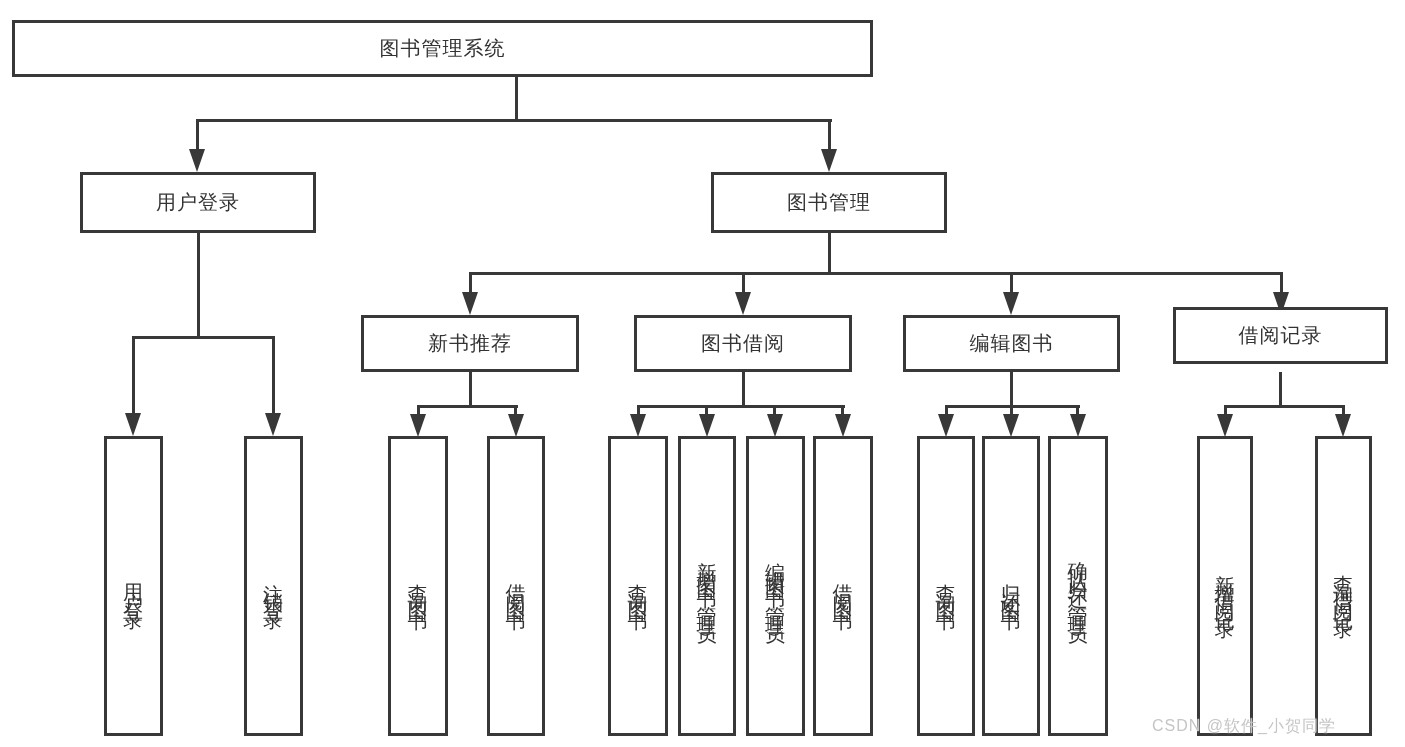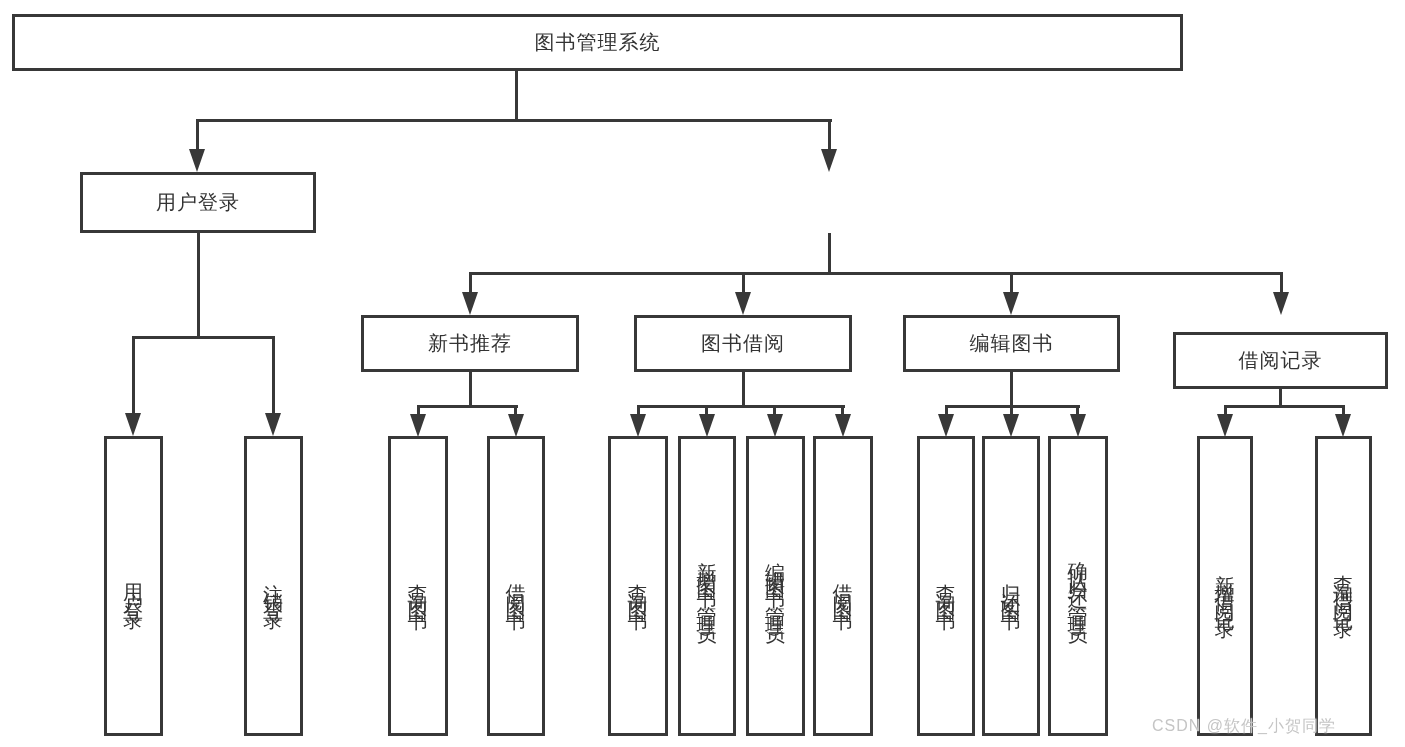--- a/index.html
+++ b/index.html
@@ -117,38 +117,41 @@
       <div class="arrow" style="left: 699px; top: 414px;"></div>
       <div class="arrow" style="left: 767px; top: 414px;"></div>
       <div class="arrow" style="left: 835px; top: 414px;"></div>
       <div class="arrow" style="left: 938px; top: 414px;"></div>
       <div class="arrow" style="left: 1003px; top: 414px;"></div>
       <div class="arrow" style="left: 1070px; top: 414px;"></div>
       <div class="arrow" style="left: 1217px; top: 414px;"></div>
       <div class="arrow" style="left: 1335px; top: 414px;"></div>
     </div>
 
-  <div class="hbox" style="left:12px;top:14px;width:1171px;height:57px">
+  <div class="hbox" style="left:12px;top:20px;width:861px;height:57px">
     <span>图书管理系统</span>
   </div>
 
   <div class="hbox" style="left:80px;top:172px;width:236px;height:61px">
     <span>用户登录</span>
+  </div>
+  <div class="hbox" style="left:711px;top:172px;width:236px;height:61px">
+    <span>图书管理</span>
   </div>
 
   <div class="hbox" style="left:361px;top:315px;width:218px;height:57px">
     <span>新书推荐</span>
   </div>
   <div class="hbox" style="left:634px;top:315px;width:218px;height:57px">
     <span>图书借阅</span>
   </div>
   <div class="hbox" style="left:903px;top:315px;width:217px;height:57px">
     <span>编辑图书</span>
   </div>
-  <div class="hbox" style="left:1173px;top:332px;width:215px;height:57px">
+  <div class="hbox" style="left:1173px;top:307px;width:215px;height:57px">
     <span>借阅记录</span>
   </div>
 
   <div class="vbox" style="left:104px;top:436px;width:59px;height:300px">
     <span class="vlbl">用户登录</span>
   </div>
   <div class="vbox" style="left:244px;top:436px;width:59px;height:300px">
     <span class="vlbl">注销登录</span>
   </div>
 

